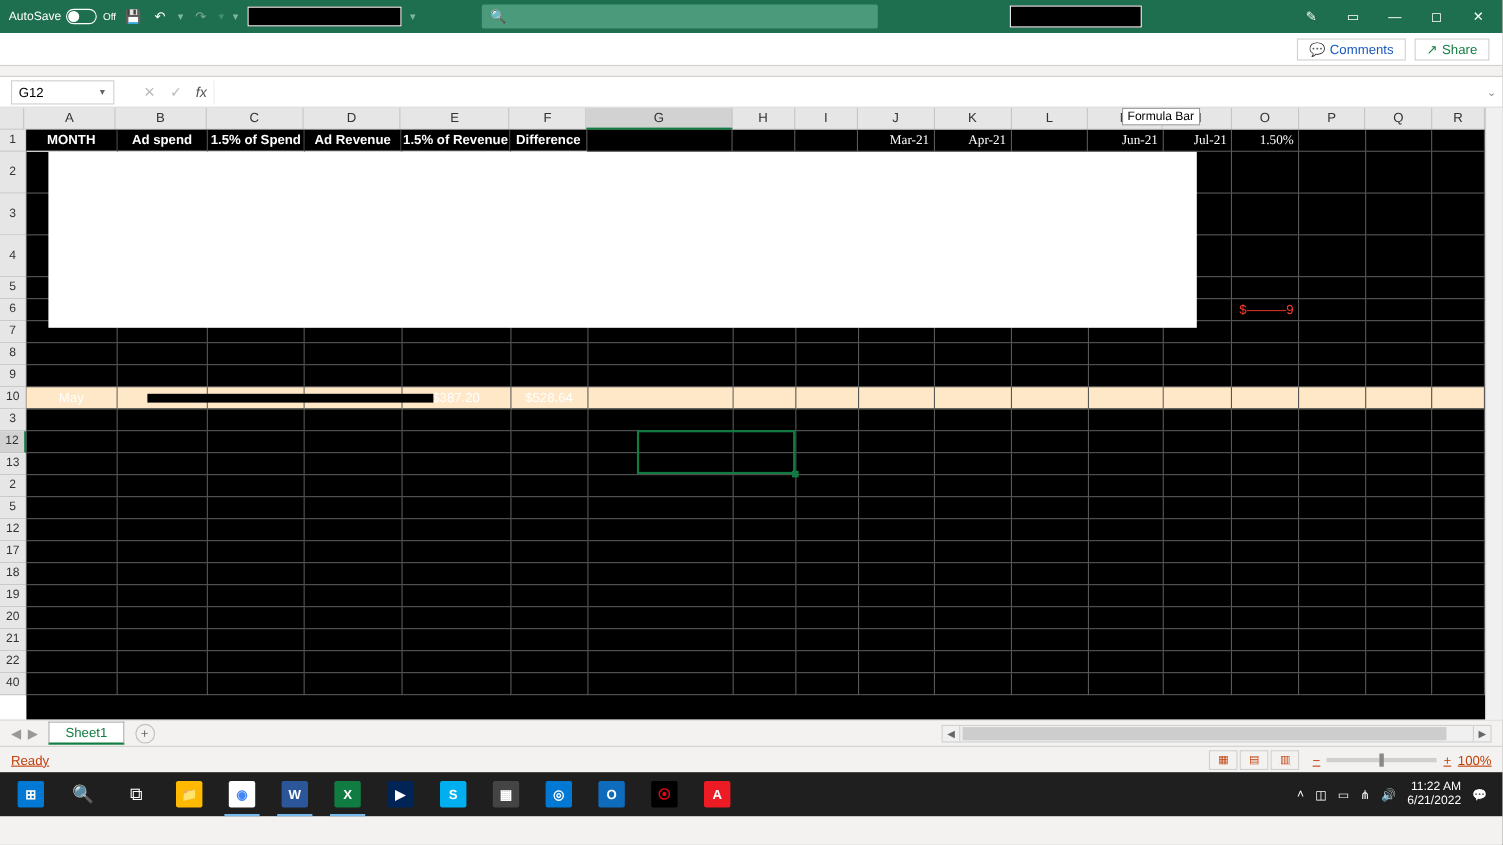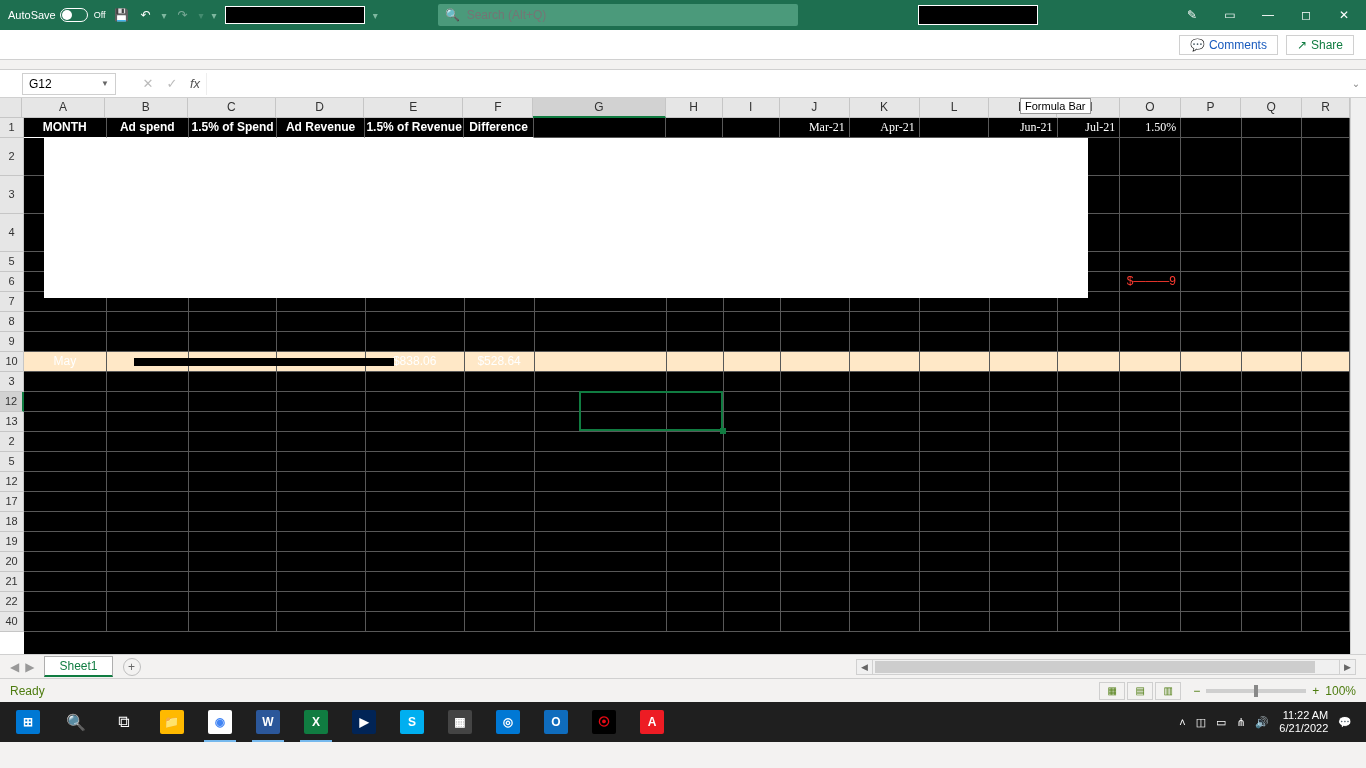--- a/index.html
+++ b/index.html
@@ -28,21 +28,21 @@
 .ribbon .rightactions { margin-left: auto; display: flex; gap: 8px; padding-right: 12px; }
 .cmt-btn, .share-btn { border: 1px solid #d0d0d0; padding: 2px 10px; font-size: 12px; display: flex; align-items: center; gap: 4px; cursor: pointer; }
 .cmt-btn { color: #185abd; }
 .share-btn { color: #107c41; }
 
 
 .ribbon-area { height: 10px; background: #f3f2f1; border-bottom: 1px solid #d0d0d0; }
 
 
 .formula-row { height: 28px; background: #fff; display: flex; align-items: center; border-bottom: 1px solid #d0d0d0; }
-.name-box { width: 94px; height: 22px; border: 1px solid #cfcfcf; margin-left: 22px; display: flex; align-items: center; padding: 0 6px; font-size: 12px; justify-content: space-between; }
+.name-box { width: 94px; height: 22px; border: 1px solid #cfcfcf; margin-left: 10px; display: flex; align-items: center; padding: 0 6px; font-size: 12px; justify-content: space-between; }
 .name-box .dd { font-size: 8px; color: #666; }
 .fx-sep { width: 20px; }
 .fx-cancel, .fx-enter { width: 24px; text-align: center; color: #bbb; font-size: 13px; }
 .fx-label { font-style: italic; font-size: 13px; color: #555; padding: 0 6px; }
 .formula-input { flex: 1; height: 22px; border-left: 1px solid #eee; }
 .fb-expand { width: 20px; text-align: center; color: #888; font-size: 10px; }
 
 
 .grid-wrap { position: relative; height: 556px; background: #fff; }
 .col-headers { display: flex; height: 20px; background: #e6e6e6; font-size: 12px; position: absolute; top: 0; left: 0; right: 16px; }
@@ -74,21 +74,21 @@
 .sheet-nav { display: flex; gap: 6px; padding: 0 10px; color: #999; }
 .sheet-tab { background: #fff; border: 1px solid #aeaeae; border-bottom: 2px solid #107c41; padding: 2px 14px; color: #107c41; }
 .add-sheet { width: 18px; height: 18px; border: 1px solid #bfbfbf; border-radius: 50%; display: flex; align-items: center; justify-content: center; margin-left: 10px; color: #666; }
 .hscroll { margin-left: auto; width: 500px; height: 16px; background: #f0f0f0; border: 1px solid #d0d0d0; margin-right: 10px; position: relative; }
 .hscroll .thumb { position: absolute; left: 18px; top: 1px; height: 12px; width: 440px; background: #cdcdcd; }
 .hscroll .arr { position: absolute; top: 0; width: 16px; height: 14px; text-align: center; font-size: 9px; color: #666; line-height: 14px; }
 .hscroll .arr.l { left: 0; border-right: 1px solid #d0d0d0; }
 .hscroll .arr.r { right: 0; border-left: 1px solid #d0d0d0; }
 
 
-.status { height: 24px; background: #f3f2f1; border-top: 1px solid #d0d0d0; display: flex; align-items: center; font-size: 12px; padding: 0 10px; color: #4d7c0f; }
+.status { height: 24px; background: #f3f2f1; border-top: 1px solid #d0d0d0; display: flex; align-items: center; font-size: 12px; padding: 0 10px; color: #c2410c; text-decoration: underline; }
 .status .views { margin-left: auto; display: flex; gap: 2px; }
 .view-btn { width: 26px; height: 18px; border: 1px solid #cfcfcf; display: flex; align-items: center; justify-content: center; font-size: 10px; }
 .zoom { display: flex; align-items: center; gap: 6px; margin-left: 12px; }
 .zoom-track { width: 100px; height: 4px; background: #cfcfcf; position: relative; }
 .zoom-thumb { position: absolute; left: 48px; top: -4px; width: 4px; height: 12px; background: #888; }
 
 
 .taskbar { height: 40px; background: #1f1f1f; display: flex; align-items: center; padding: 0 4px; }
 .task-btn { width: 48px; height: 40px; display: flex; align-items: center; justify-content: center; color: #fff; font-size: 16px; cursor: pointer; position: relative; }
 .task-btn.active::after { content: ""; position: absolute; bottom: 0; left: 8px; right: 8px; height: 2px; background: #76b9ed; }
@@ -110,21 +110,20 @@
     <span class="tb-icon">↶</span>
     <span class="tb-sep">▾</span>
     <span class="tb-icon" style="opacity:.4">↷</span>
     <span class="tb-sep" style="opacity:.4">▾</span>
     <span class="tb-sep">▾</span>
     <div class="doc-title"></div>
     <span class="tb-sep">▾</span>
   </div>
   <div class="search-box">
     <span style="margin-right:6px">🔍</span>
-    <input placeholder="Search (Alt+Q)" style="">
   </div>
   <div class="account-box"></div>
   <div class="right">
     <span class="win-btn">✎</span>
     <span class="win-btn">▭</span>
     <span class="win-btn">—</span>
     <span class="win-btn">◻</span>
     <span class="win-btn">✕</span>
   </div>
 </div>
@@ -382,21 +381,21 @@
         <div class="cell" style="width: 66px;"></div>
         <div class="cell" style="width: 66px;"></div>
         <div class="cell" style="width: 66px;"></div>
         <div class="cell" style="width: 52px;"></div>
       </div>
       <div class="datarow highlight-row">
         <div class="cell" style="width: 90px;">May</div>
         <div class="cell" style="width: 90px;"></div>
         <div class="cell" style="width: 96px;"></div>
         <div class="cell" style="width: 96px;"></div>
-        <div class="cell" style="width: 108px;">$838.06</div>
+        <div class="cell" style="width: 108px;">$387.20</div>
         <div class="cell" style="width: 76px;">$528.64</div>
         <div class="cell" style="width: 144px;"></div>
         <div class="cell" style="width: 62px;"></div>
         <div class="cell" style="width: 62px;"></div>
         <div class="cell" style="width: 76px;"></div>
         <div class="cell" style="width: 76px;"></div>
         <div class="cell" style="width: 76px;"></div>
         <div class="cell" style="width: 74px;"></div>
         <div class="cell" style="width: 68px;"></div>
         <div class="cell" style="width: 66px;"></div>

